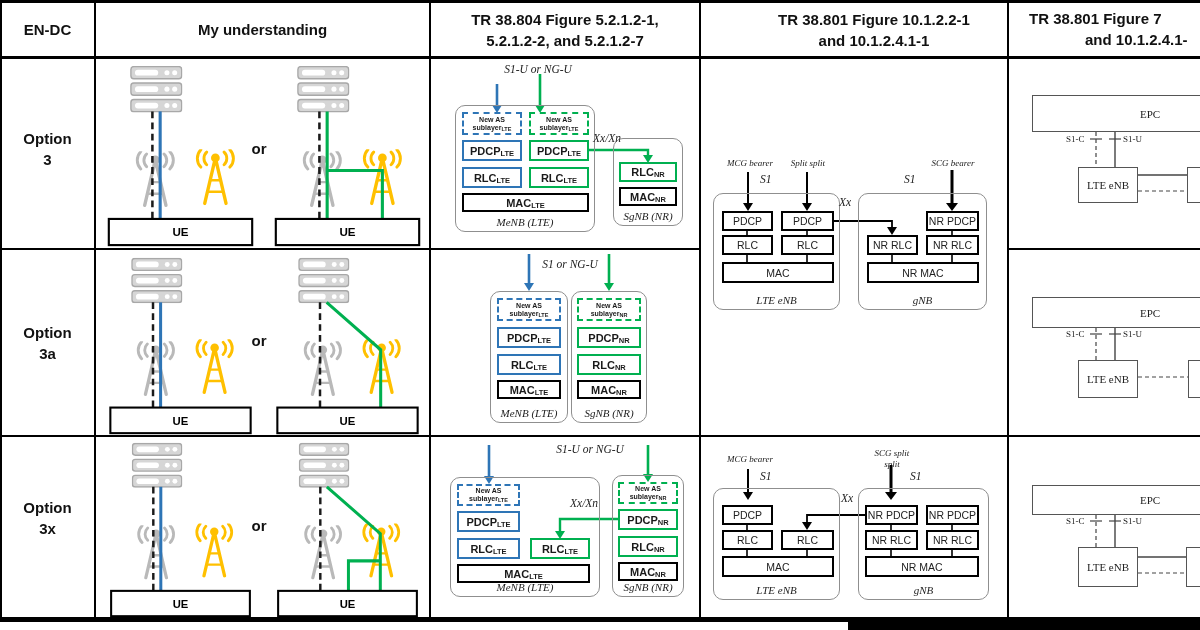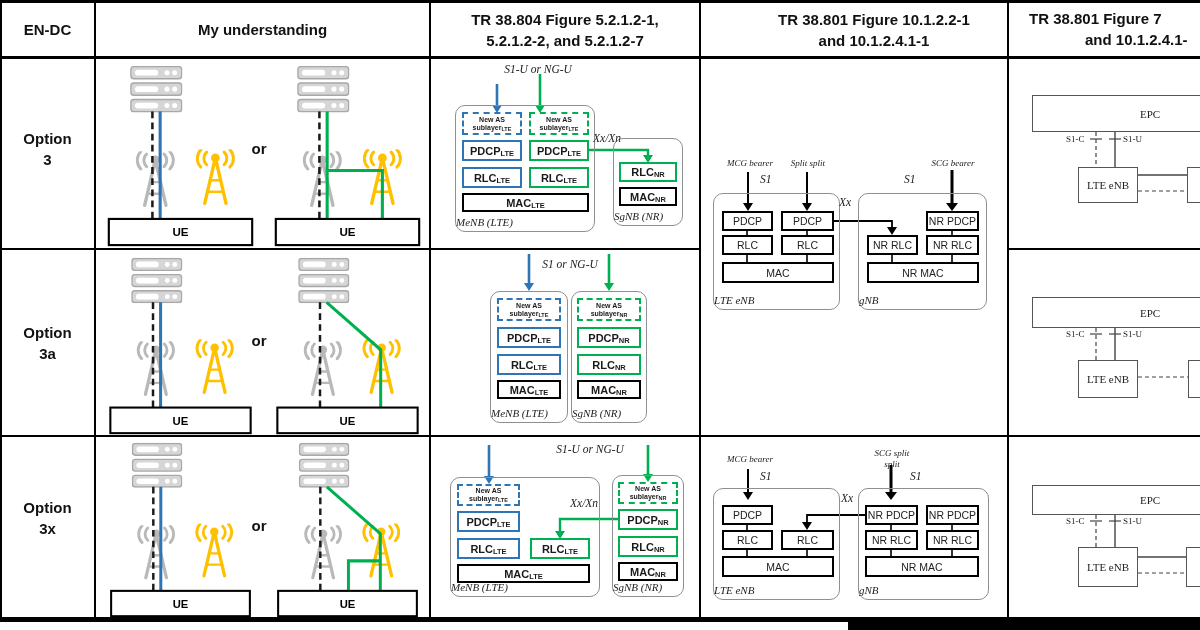--- a/index.html
+++ b/index.html
@@ -20,21 +20,21 @@
   .nas{flex-direction:column;font:600 7px "Liberation Sans",sans-serif;line-height:8px;
        border-style:dashed;border-width:2px;letter-spacing:0}
   .nas .s2{display:flex;align-items:flex-end}
   .nas .subsub{font-size:5.5px;transform:translateY(1px)}
   .bl{border-color:#2e75b6}
   .gr{border-color:#00b050}
   .b8{position:absolute;box-sizing:border-box;background:#fff;border:2px solid #000;
       display:flex;align-items:center;justify-content:center;
       font:10.5px "Liberation Sans",sans-serif;color:#222;white-space:nowrap}
   .rc{position:absolute;box-sizing:border-box;border:1.3px solid #8f8f8f;border-radius:10px}
-  .rclbl{position:absolute;left:0;right:0;bottom:3px;text-align:left;
+  .rclbl{position:absolute;left:0;right:0;bottom:3px;text-align:center;
          font:italic 11px "Liberation Serif",serif;color:#222}
   .it{position:absolute;font:italic 11.5px "Liberation Serif",serif;color:#222;white-space:nowrap}
   .it9{font-size:9px}
   .itc{text-align:center;white-space:normal;line-height:11px}
   .thin{position:absolute;box-sizing:border-box;border:1.2px solid #555;background:#fff;
         display:flex;align-items:center;justify-content:center;
         font:11px "Liberation Serif",serif;color:#222;white-space:nowrap}
   .ser9{position:absolute;font:9px "Liberation Serif",serif;color:#222;white-space:nowrap}
   svg.ov{position:absolute;overflow:visible}
 </style>

